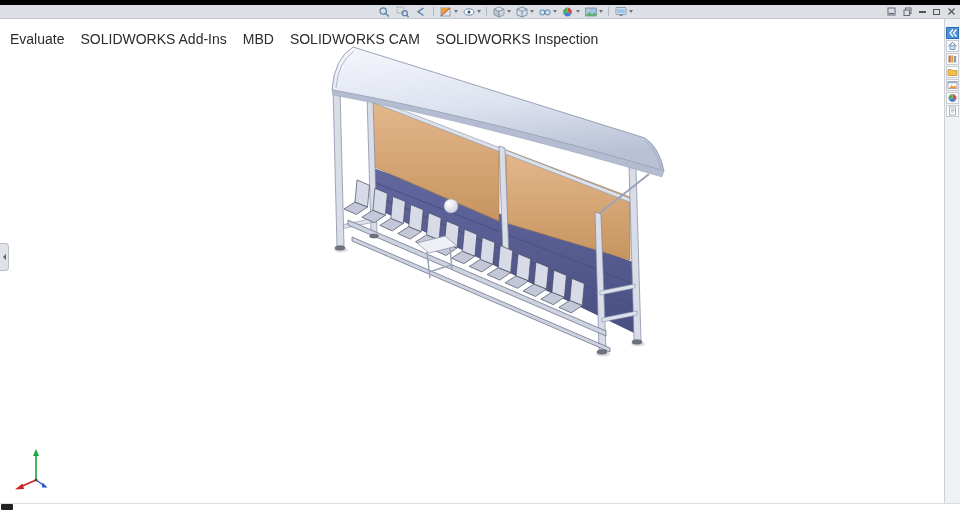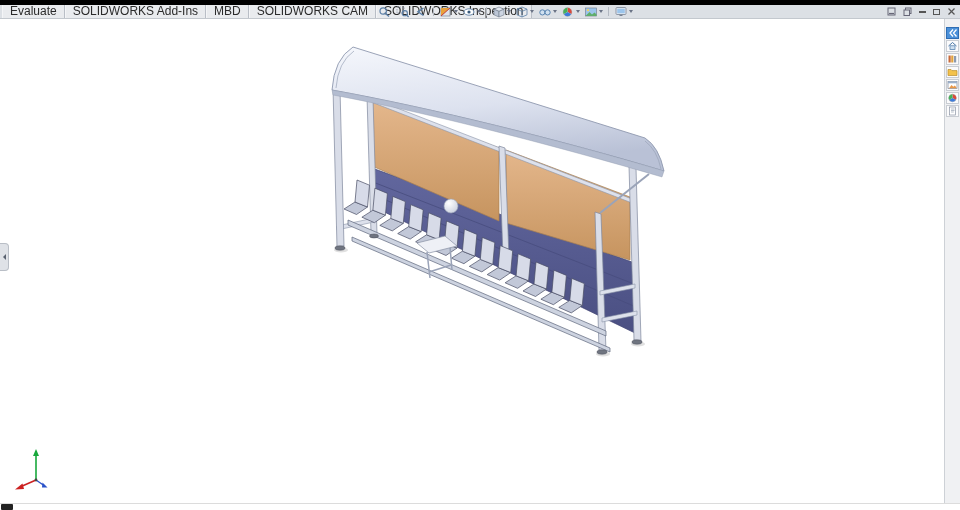--- a/index.html
+++ b/index.html
@@ -4,22 +4,22 @@
 <style>
   html,body{margin:0;padding:0;width:960px;height:510px;overflow:hidden;
     font-family:"Liberation Sans",sans-serif;background:#fff;}
   #app{position:relative;width:960px;height:510px;background:#fff;}
 
   
   .titlebar{position:absolute;top:0;left:0;width:960px;height:5px;background:#000;z-index:6;}
   .ribbon{position:absolute;top:5px;left:0;width:960px;height:13px;background:#dce0e5;
     border-bottom:1px solid #c3c8ce;z-index:6;}
   .tabs{position:absolute;left:2px;top:0;height:13px;display:flex;}
-  .tab{font-size:12px;line-height:13px;color:#2b2b2b;padding:0 7px;background:#e9ebee;
-    border-right:1px solid #b9bec6;border-left:1px solid #f4f5f7;white-space:nowrap;cursor:default;}
+  .tab{font-size:14px;line-height:13px;color:#2b2b2b;padding:0 7px;background:#e9ebee;
+    border-right:1px solid #b9bec6;border-left:1px solid #f4f5f7;white-space:nowrap;cursor:default;margin-top:28px;}
   .hud{position:absolute;left:376px;top:0;height:13px;display:flex;align-items:center;}
   .tool{display:inline-flex;align-items:center;height:13px;padding:0 1px;margin:0 1px;}
   .tool svg{display:block;}
   .caret{width:0;height:0;border-left:2.5px solid transparent;border-right:2.5px solid transparent;
     border-top:3px solid #6a7386;margin-left:1px;}
   .sep{width:1px;height:9px;background:#b3b9c2;margin:0 3px;align-self:center;}
   .winctl{position:absolute;right:4px;top:0;height:13px;display:flex;align-items:center;gap:7px;}
   .wc{display:inline-flex;align-items:center;justify-content:center;height:13px;}
   .wc-min-bar{display:block;width:7px;height:2px;background:#555;}
   .wc-restore-box{display:block;width:7px;height:6px;border:1px solid #555;box-sizing:border-box;}

